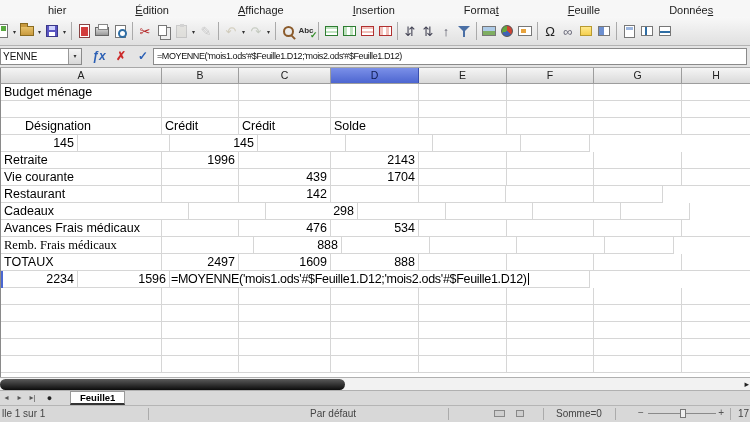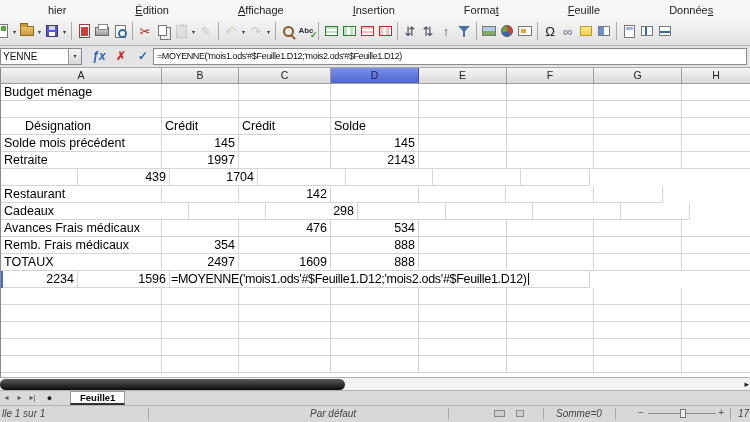--- a/index.html
+++ b/index.html
@@ -105,21 +105,21 @@
 
   
   .tabbar{height:15px;background:#d9d9d9;border-bottom:1px solid #b5b5b5;display:flex;align-items:center;}
   .tnav{width:13px;text-align:center;font-size:8px;color:#555;line-height:14px;}
   .tnav.tadd{color:#222;font-size:9px;margin-left:4px;}
   .tab{margin-left:14px;height:14px;background:#fff;border:1px solid #999;border-bottom:2px solid #333;
        font-size:9.5px;font-weight:bold;line-height:11px;padding:0 9px;color:#000;}
 
   
   .statusbar{position:relative;height:16px;background:#d8d8d8;font-size:10px;color:#444;}
-  .sb-t{position:absolute;top:0;line-height:15px;white-space:nowrap;font-style:italic;}
+  .sb-t{position:absolute;top:0;line-height:15px;white-space:nowrap;}
   #sb-sheet{left:2px;}
   #sb-style{left:310px;}
   #sb-sum{left:556px;}
   #sb-zoom{left:738px;}
   .sb-sep{position:absolute;top:2px;bottom:2px;width:1px;background:#ababab;}
   .s1{left:148px;}.s2{left:448px;}.s3{left:543px;}.s4{left:615px;}.s5{left:730px;}
   .sb-ic{position:absolute;top:4px;border:1px solid #888;background:#cfcfcf;}
   #sb-selmode{left:494px;width:11px;height:7px;}
   #sb-mod{left:516px;width:8px;height:7px;}
   .zoomctl{position:absolute;left:638px;top:0;width:90px;height:15px;}
@@ -295,40 +295,40 @@
         <div class="cell" style="width: 161px; padding-left: 24px;">Désignation</div>
         <div class="cell" style="width: 77px;">Crédit</div>
         <div class="cell" style="width: 92px;">Crédit</div>
         <div class="cell" style="width: 88px;">Solde</div>
         <div class="cell" style="width: 88px;"></div>
         <div class="cell" style="width: 87px;"></div>
         <div class="cell" style="width: 88px;"></div>
         <div class="cell" style="width: 69px;"></div>
       </div>
       <div class="grow">
-        <div class="cell" style="width: 161px;">Solde mois précédent</div>
         <div class="cell num" style="width: 77px;">145</div>
         <div class="cell" style="width: 92px;"></div>
         <div class="cell num" style="width: 88px;">145</div>
         <div class="cell" style="width: 88px;"></div>
         <div class="cell" style="width: 87px;"></div>
         <div class="cell" style="width: 88px;"></div>
         <div class="cell" style="width: 69px;"></div>
       </div>
       <div class="grow">
         <div class="cell" style="width: 161px;">Retraite</div>
-        <div class="cell num" style="width: 77px;">1997</div>
+        <div class="cell num" style="width: 77px;">1996</div>
         <div class="cell" style="width: 92px;"></div>
         <div class="cell num" style="width: 88px;">2143</div>
         <div class="cell" style="width: 88px;"></div>
         <div class="cell" style="width: 87px;"></div>
         <div class="cell" style="width: 88px;"></div>
         <div class="cell" style="width: 69px;"></div>
       </div>
       <div class="grow">
+        <div class="cell" style="width: 161px;">Vie courante</div>
         <div class="cell" style="width: 77px;"></div>
         <div class="cell num" style="width: 92px;">439</div>
         <div class="cell num" style="width: 88px;">1704</div>
         <div class="cell" style="width: 88px;"></div>
         <div class="cell" style="width: 87px;"></div>
         <div class="cell" style="width: 88px;"></div>
         <div class="cell" style="width: 69px;"></div>
       </div>
       <div class="grow">
         <div class="cell" style="width: 161px;">Restaurant</div>
@@ -352,22 +352,21 @@
         <div class="cell" style="width: 161px;">Avances Frais médicaux</div>
         <div class="cell" style="width: 77px;"></div>
         <div class="cell num" style="width: 92px;">476</div>
         <div class="cell num" style="width: 88px;">534</div>
         <div class="cell" style="width: 88px;"></div>
         <div class="cell" style="width: 87px;"></div>
         <div class="cell" style="width: 88px;"></div>
         <div class="cell" style="width: 69px;"></div>
       </div>
       <div class="grow">
-        <div class="cell" style="width: 161px;">Remb. Frais médicaux</div>
-        <div class="cell num" style="width: 77px;">354</div>
+        <div class="cell" style="width: 161px; font-family: Liberation Serif, serif;">Remb. Frais médicaux</div>
         <div class="cell" style="width: 92px;"></div>
         <div class="cell num" style="width: 88px;">888</div>
         <div class="cell" style="width: 88px;"></div>
         <div class="cell" style="width: 87px;"></div>
         <div class="cell" style="width: 88px;"></div>
         <div class="cell" style="width: 69px;"></div>
       </div>
       <div class="grow">
         <div class="cell" style="width: 161px;">TOTAUX</div>
         <div class="cell num" style="width: 77px;">2497</div>

